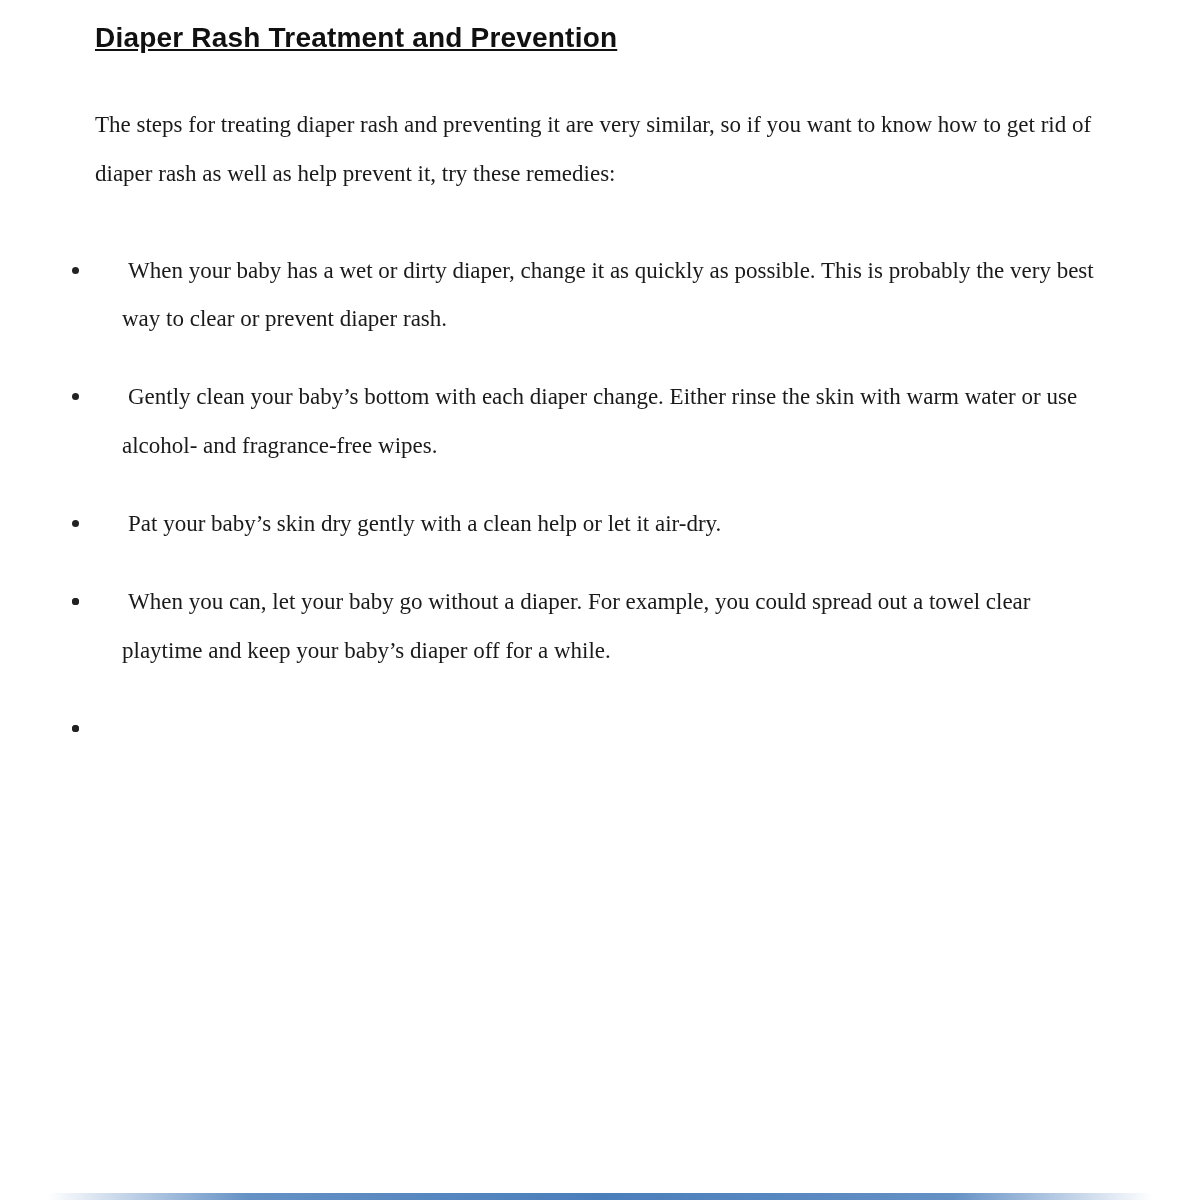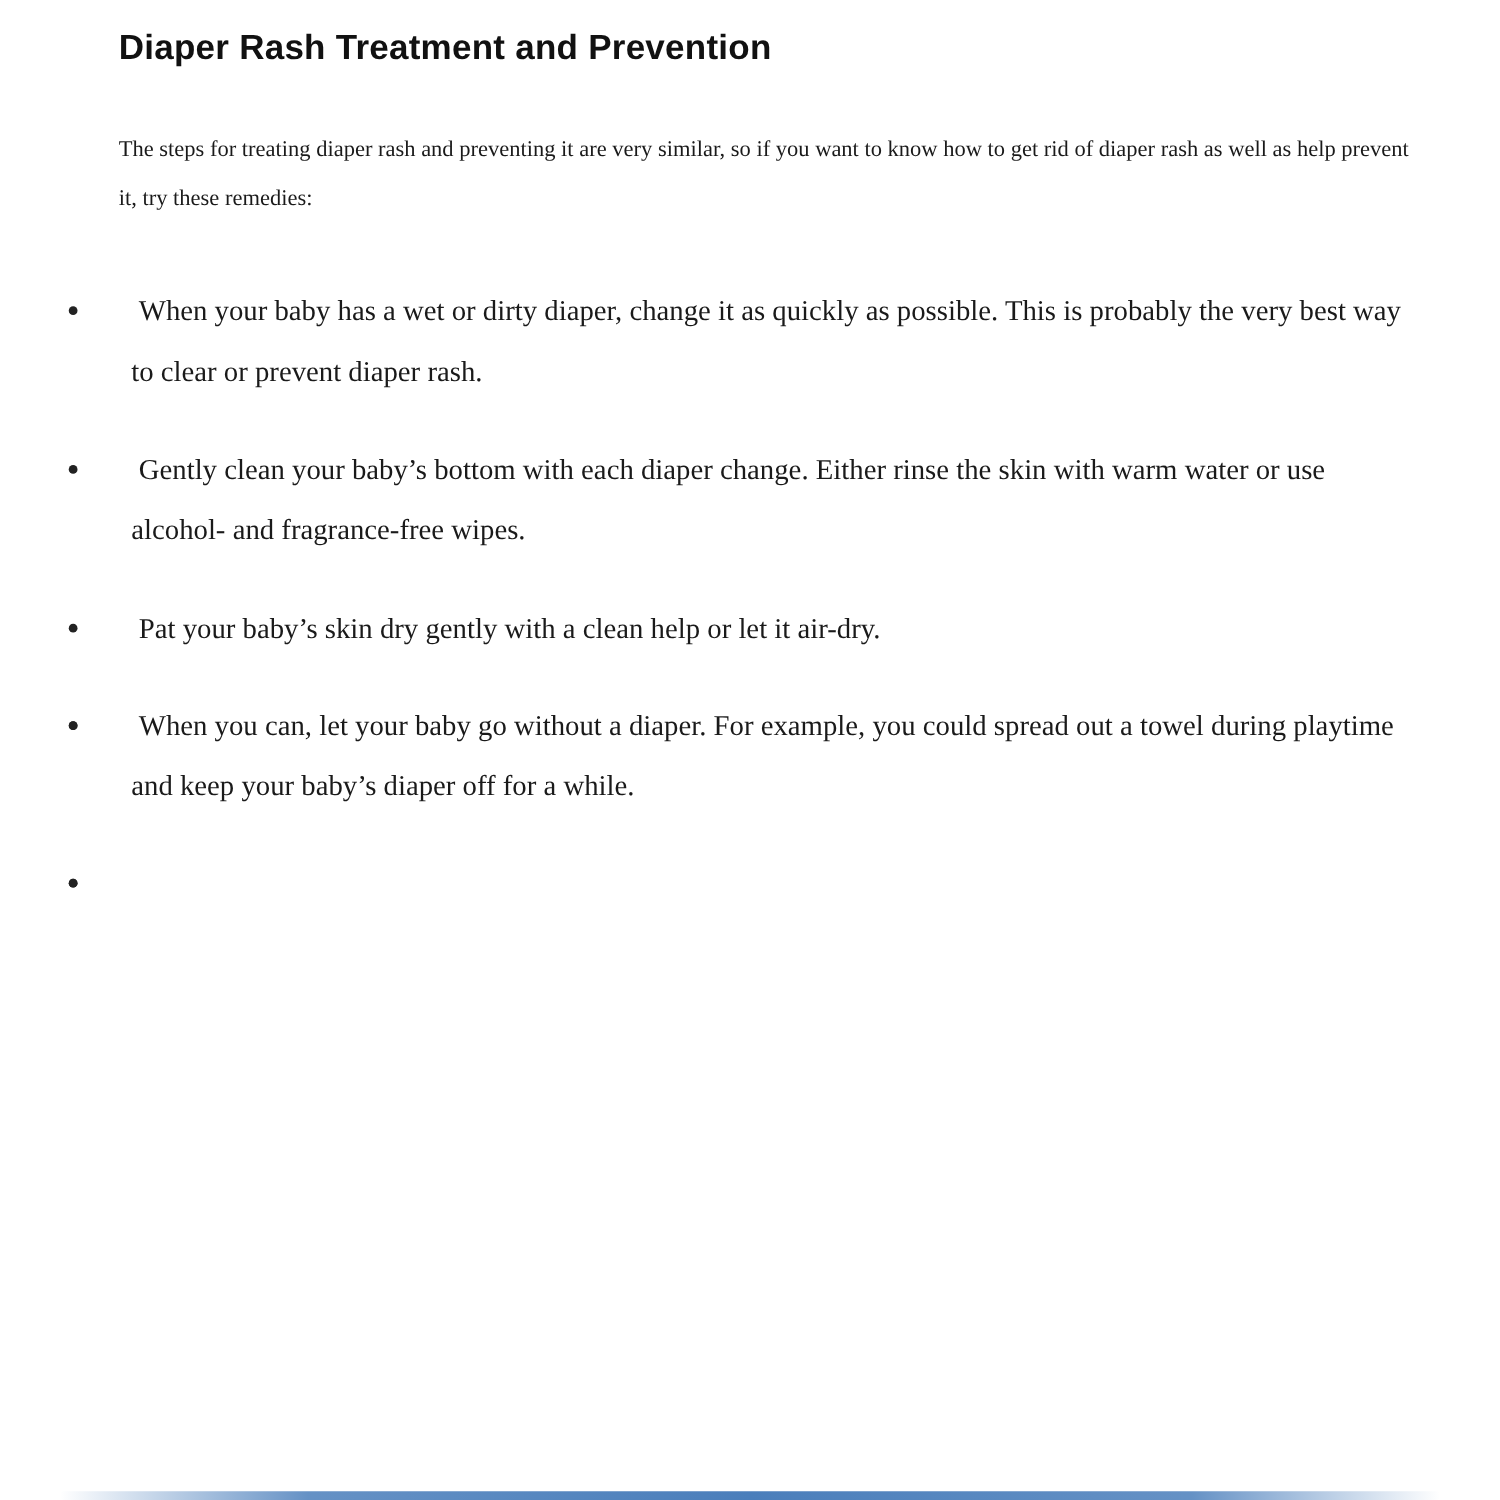--- a/index.html
+++ b/index.html
@@ -23,29 +23,30 @@
     padding: 22px 70px 0 95px;
     box-sizing: border-box;
   }
   h1.doc-title {
     font-family: "Liberation Sans", sans-serif;
     font-weight: bold;
     font-size: 28px;
     color: #111111;
     margin: 0 0 46px 0;
     letter-spacing: 0.2px;
+    text-decoration: underline;
   }
   p.intro {
-    font-size: 18px;
+    font-size: 23px;
     line-height: 2.15;
     margin: 0 0 48px 0;
     color: #1a1a1a;
   }
   ul.remedies {
-    margin: 0;
+    margin: 17px;
     padding: 0;
   }
   ul.remedies li {
     list-style: none;
     position: relative;
     font-size: 23px;
     line-height: 2.1;
     margin: 0 0 30px 0;
     padding-left: 10px;
     text-indent: 6px;
@@ -97,21 +98,21 @@
       </li>
       <li>
         <span class="bullet-dot"></span>
         <span>Pat your baby’s skin dry gently with a clean help or let it air-dry.</span>
       </li>
       <li>
         <span class="bullet-dot"></span>
       </li>
       <li>
         <span class="bullet-dot"></span>
-        <span>When you can, let your baby go without a diaper. For example, you could spread out a towel during playtime and keep your baby’s diaper off for a while.</span>
+        <span>When you can, let your baby go without a diaper. For example, you could spread out a towel clear playtime and keep your baby’s diaper off for a while.</span>
       </li>
       <li>
         <span class="bullet-dot"></span>
       </li>
       <li>
         <span class="bullet-dot"></span>
       </li>
     </ul>
 
   </div>

